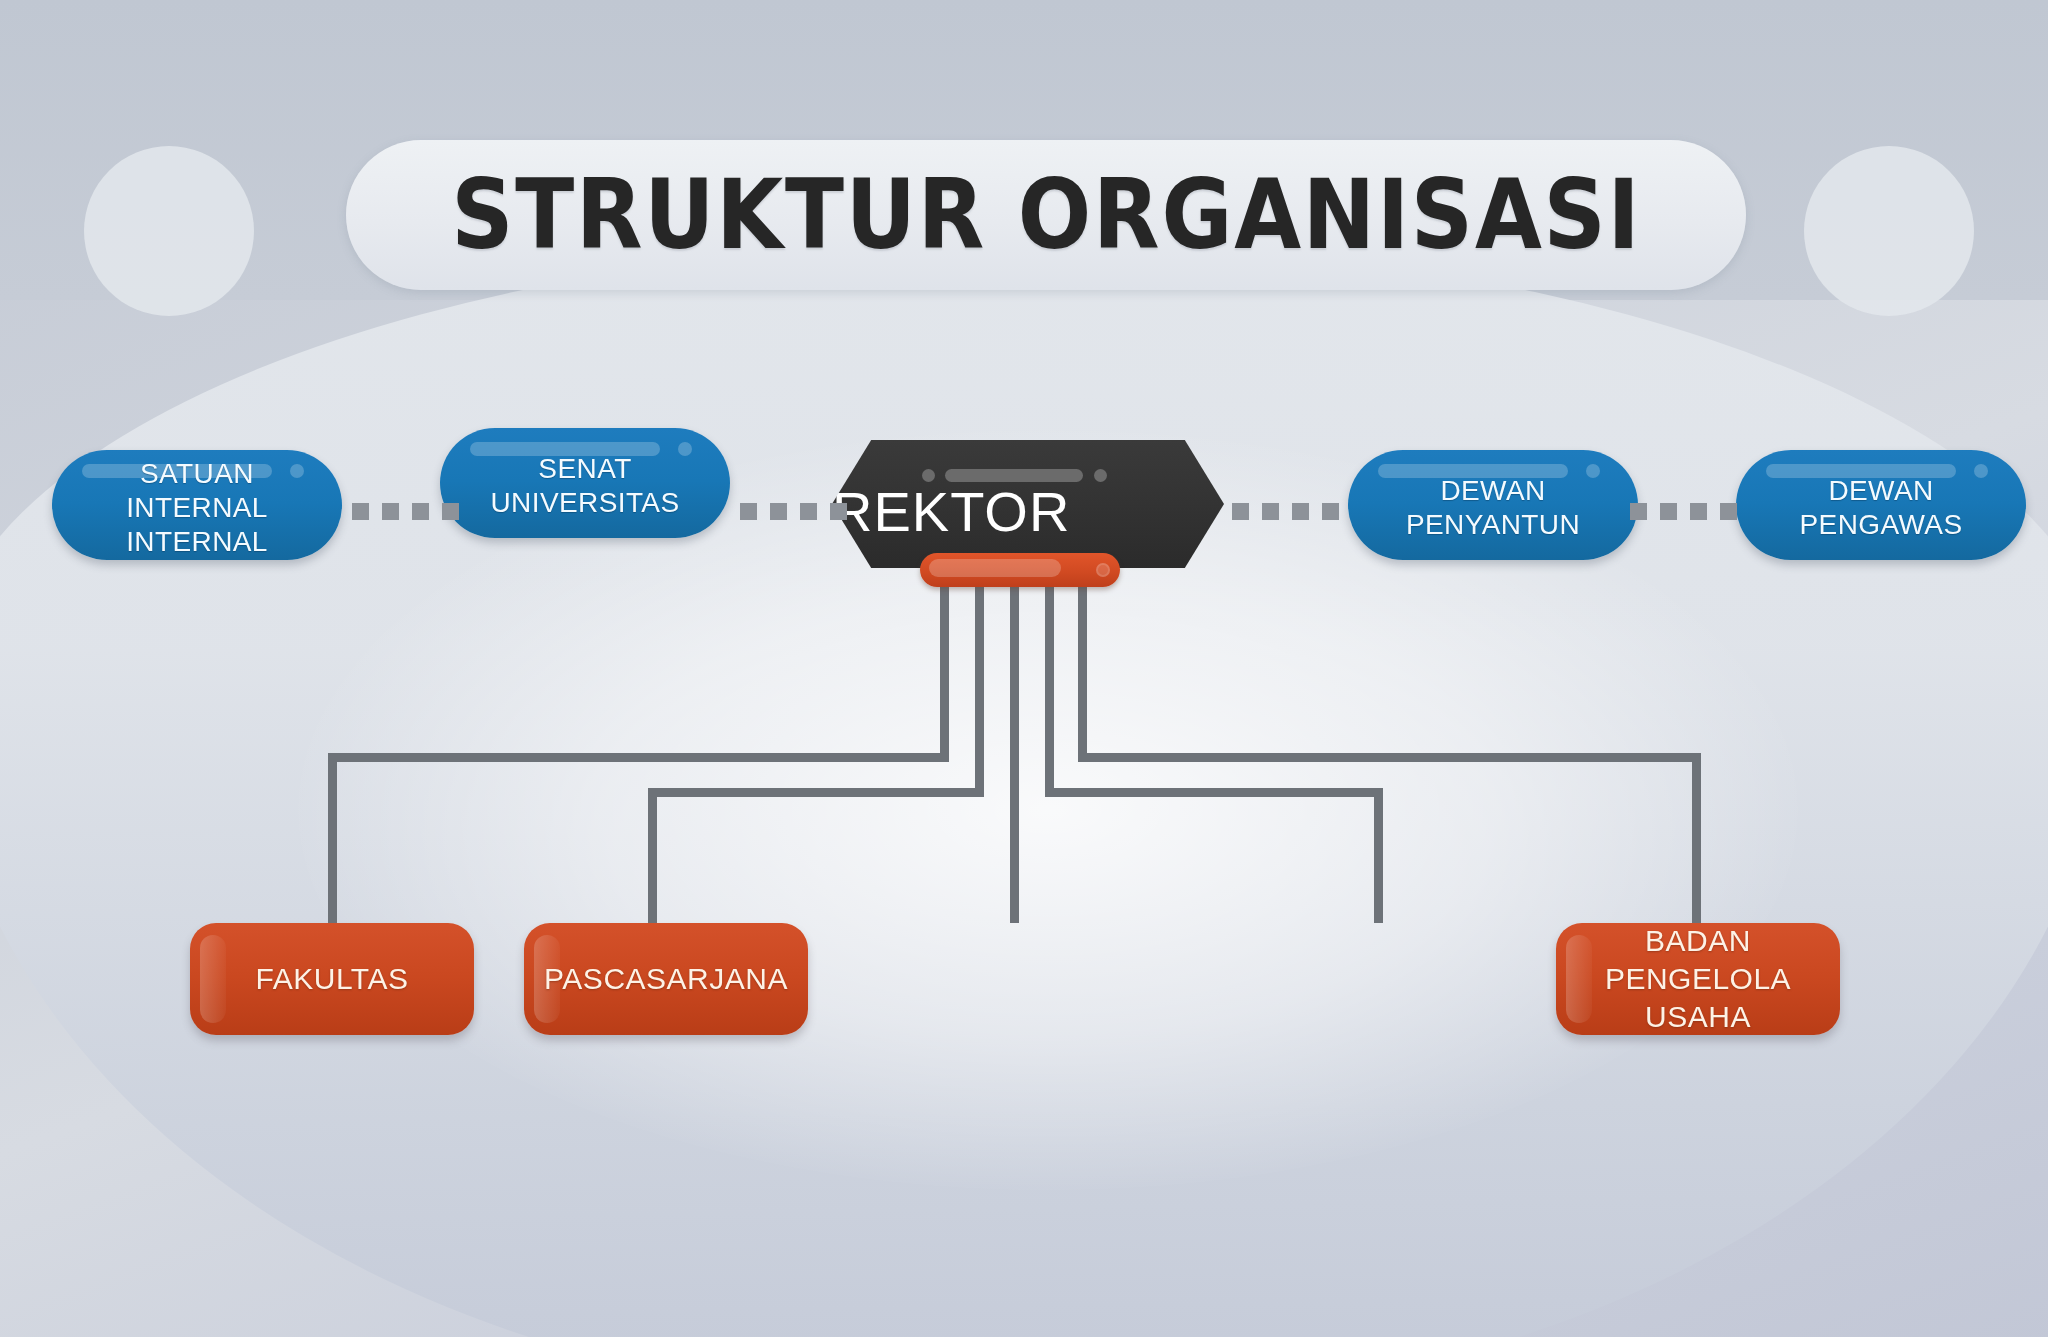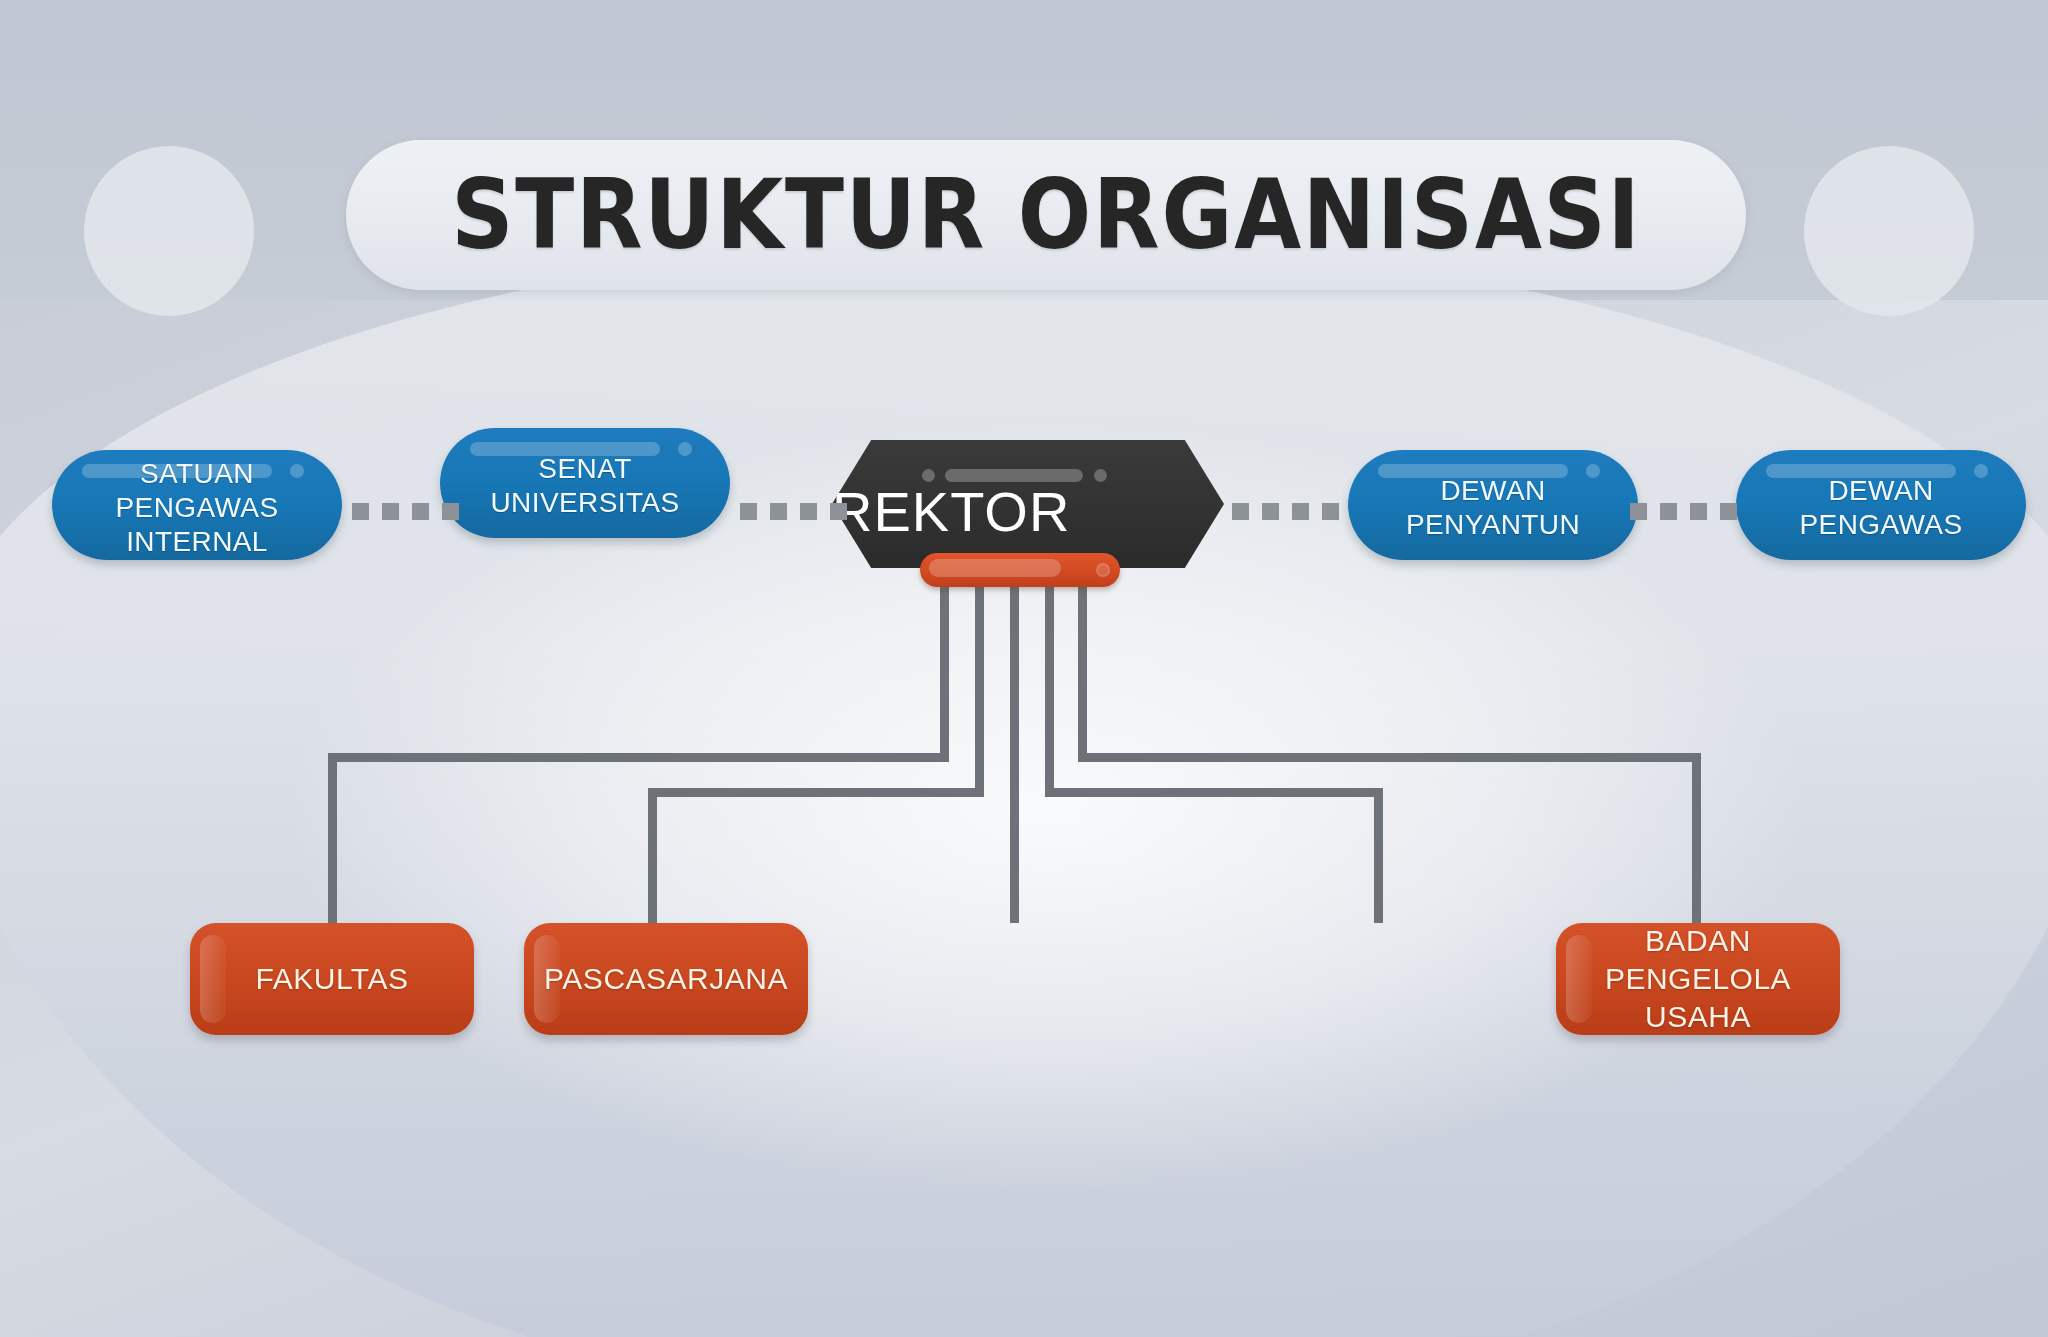--- a/index.html
+++ b/index.html
@@ -190,21 +190,21 @@
 
   <div class="line vline" style="left:328px;top:753px;height:170px;"></div>
   <div class="line vline" style="left:648px;top:788px;height:135px;"></div>
   <div class="line vline" style="left:1374px;top:788px;height:135px;"></div>
   <div class="line vline" style="left:1692px;top:753px;height:170px;"></div>
 
   <div class="node blue-node" style="left:52px;top:450px;width:290px;height:110px;">
     <div class="pill-hl" style="width:190px;"></div>
     <div class="pill-dot" style="left:238px;"></div>
     <div class="lbl">
-      <span>SATUAN PENGAWAS</span><br>
+      <span>SATUAN INTERNAL</span><br>
       <span>INTERNAL</span>
     </div>
   </div>
 
   <div class="node blue-node" style="left:440px;top:428px;width:290px;height:110px;">
     <div class="pill-hl" style="width:190px;"></div>
     <div class="pill-dot" style="left:238px;"></div>
     <div class="lbl">
       <span>SENAT</span><br>
       <span>UNIVERSITAS</span>

